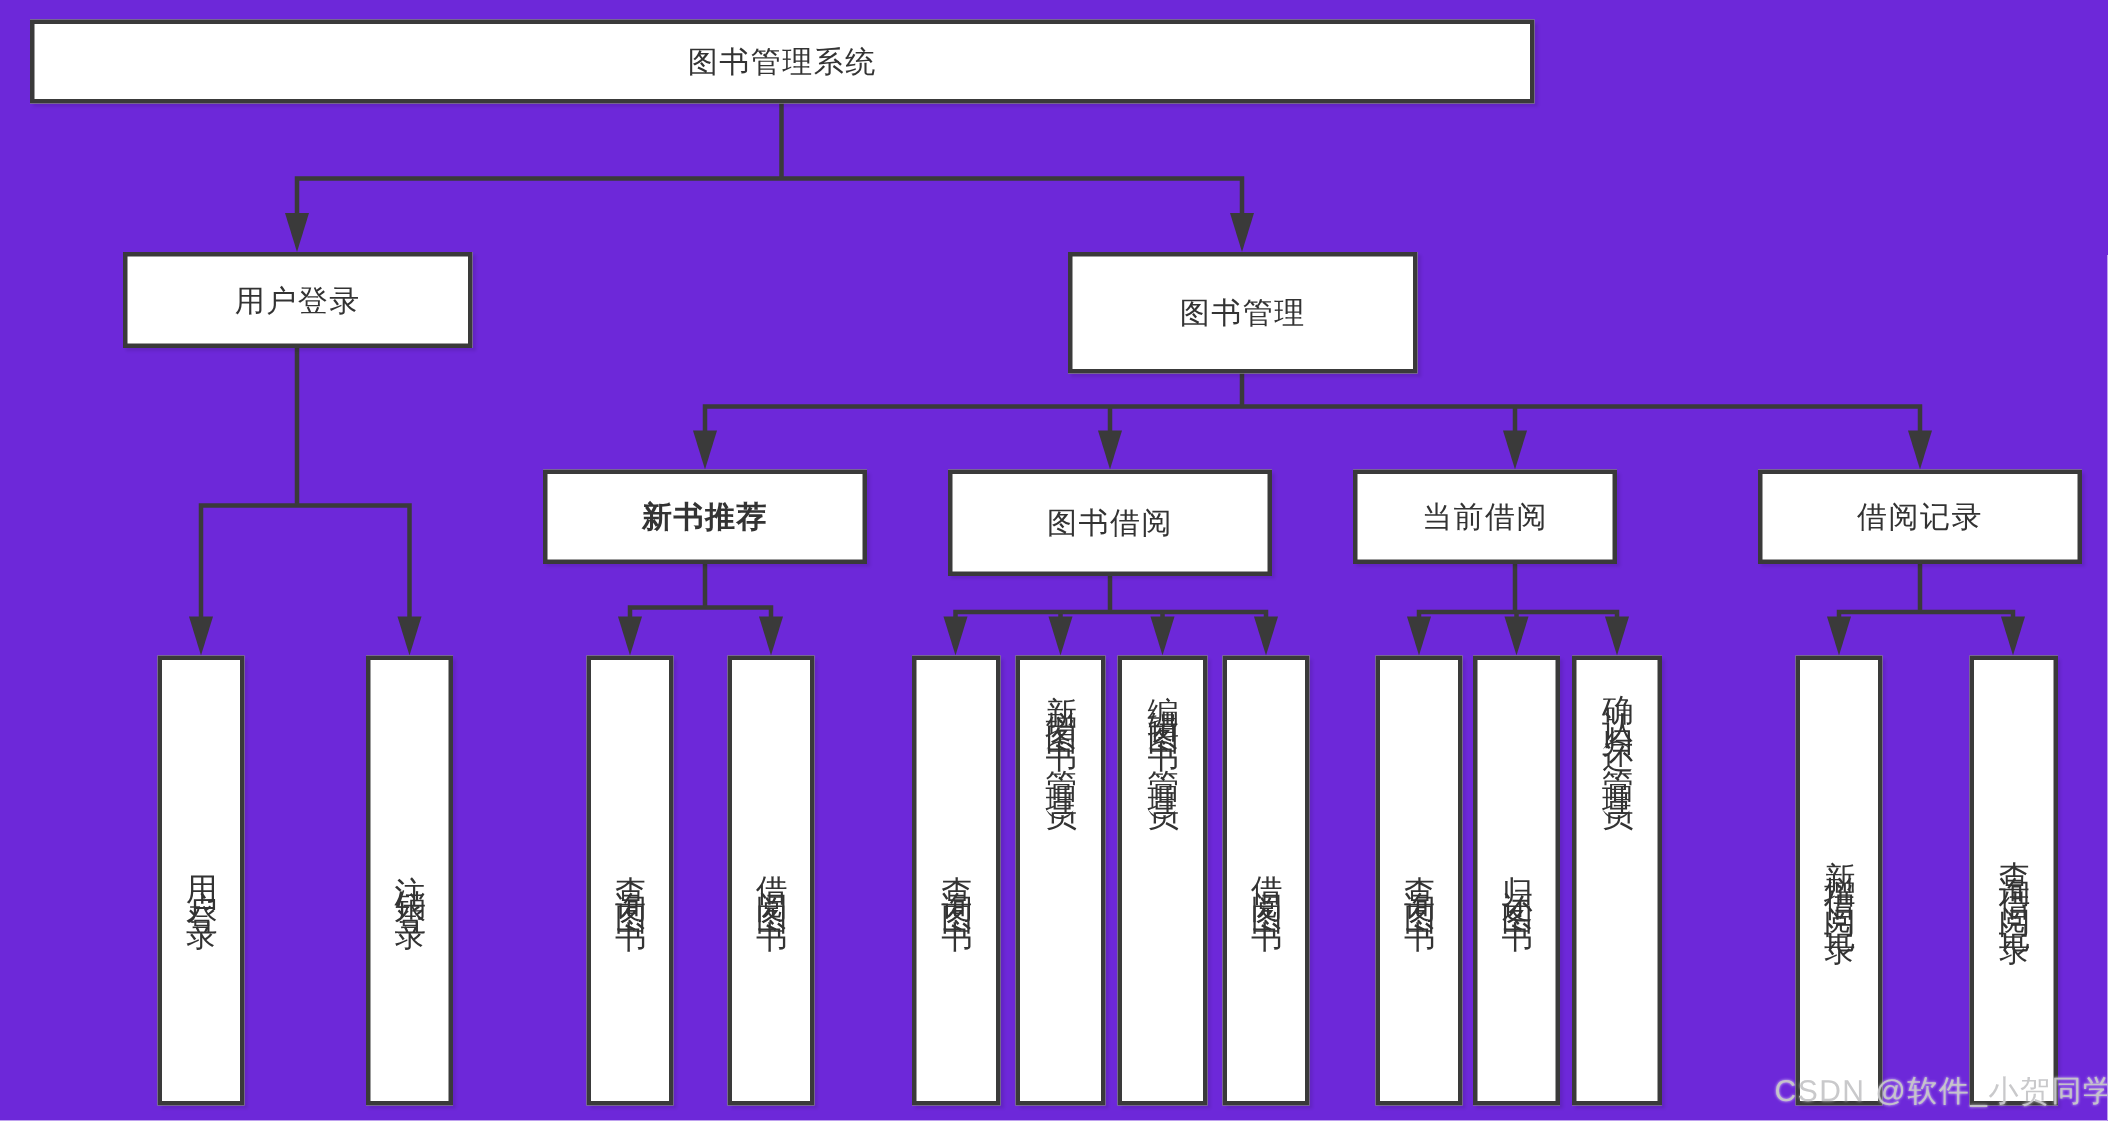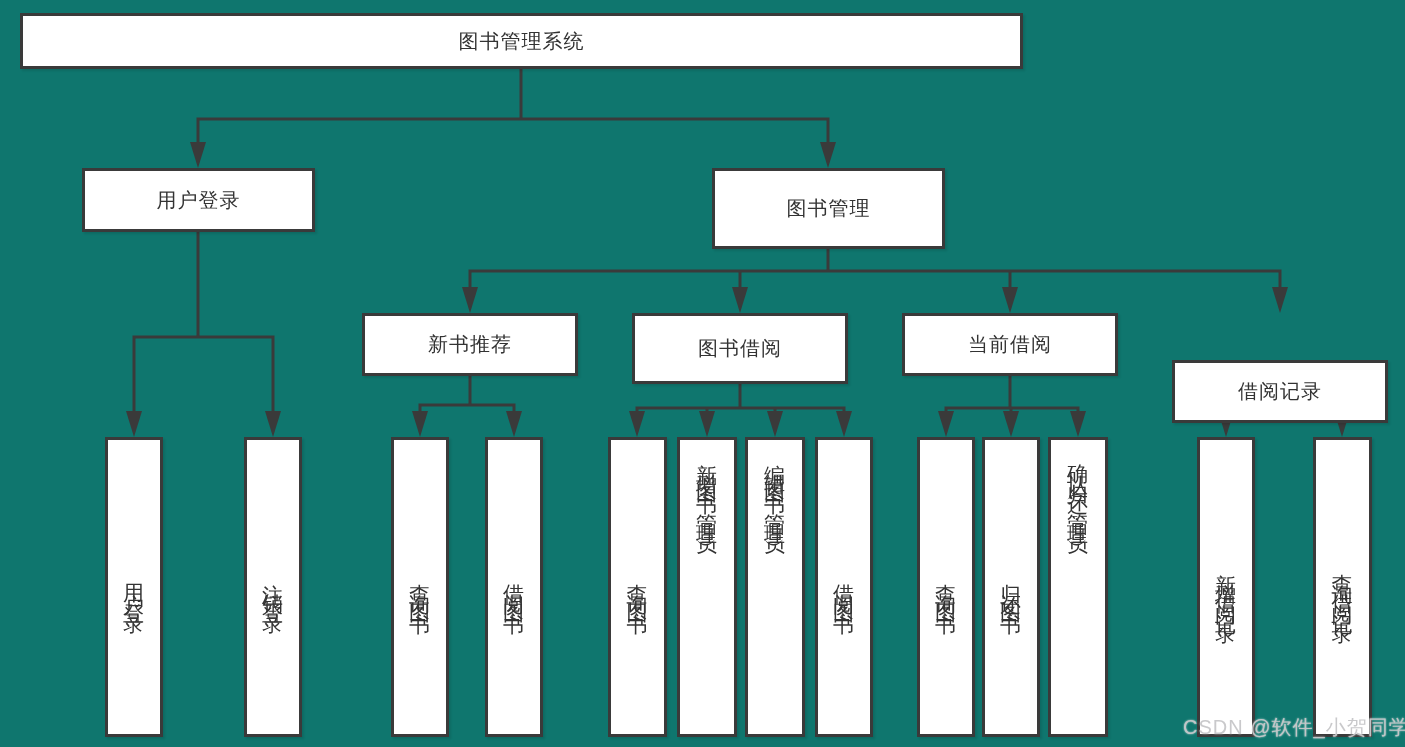--- a/index.html
+++ b/index.html
@@ -5,21 +5,21 @@
   html, body {
     margin: 0;
     padding: 0;
     background: #ffffff;
     font-family: "Liberation Sans", "DejaVu Sans", sans-serif;
   }
   .canvas {
     position: relative;
     width: 1405px;
     height: 747px;
-    background: #0f766e;
+    background: #6d28d9;
     overflow: hidden;
   }
   svg.connectors {
     position: absolute;
     left: 0; top: 0;
     width: 1405px;
     height: 747px;
     z-index: 1;
   }
   .node {
@@ -44,24 +44,24 @@
     color: #333333;
   }
   .node.v { align-items: center; }
   .node.v.top { align-items: flex-start; padding-top: 7px; }
 
   
   .n-root   { left: 20px;  top: 13px;  width: 1003px; height: 56px; }
   .n-login  { left: 82px;  top: 168px; width: 233px;  height: 64px; }
   .n-mgmt   { left: 712px; top: 168px; width: 233px;  height: 81px; }
 
-  .n-nb { left: 362px;  top: 313px; width: 216px; height: 63px; }
+  .n-nb { left: 362px;  top: 313px; width: 216px; height: 63px; font-weight: bold; }
   .n-bb { left: 632px;  top: 313px; width: 216px; height: 71px; }
-  .n-cb { left: 902px;  top: 313px; width: 216px; height: 63px; }
-  .n-br { left: 1172px; top: 313px; width: 216px; height: 63px; margin-top: 47px; }
+  .n-cb { left: 902px;  top: 313px; width: 176px; height: 63px; }
+  .n-br { left: 1172px; top: 313px; width: 216px; height: 63px; }
 
   .leaf { top: 437px; height: 300px; }
   .n-l-userlogin { left: 105px;  width: 58px; }
   .n-l-logout    { left: 244px;  width: 58px; }
   .n-l-nbquery   { left: 391px;  width: 58px; }
   .n-l-nbborrow  { left: 485px;  width: 58px; }
   .n-l-bbquery   { left: 608px;  width: 59px; }
   .n-l-bbadd     { left: 677px;  width: 60px; }
   .n-l-bbedit    { left: 745px;  width: 60px; }
   .n-l-bbborrow  { left: 815px;  width: 58px; }

